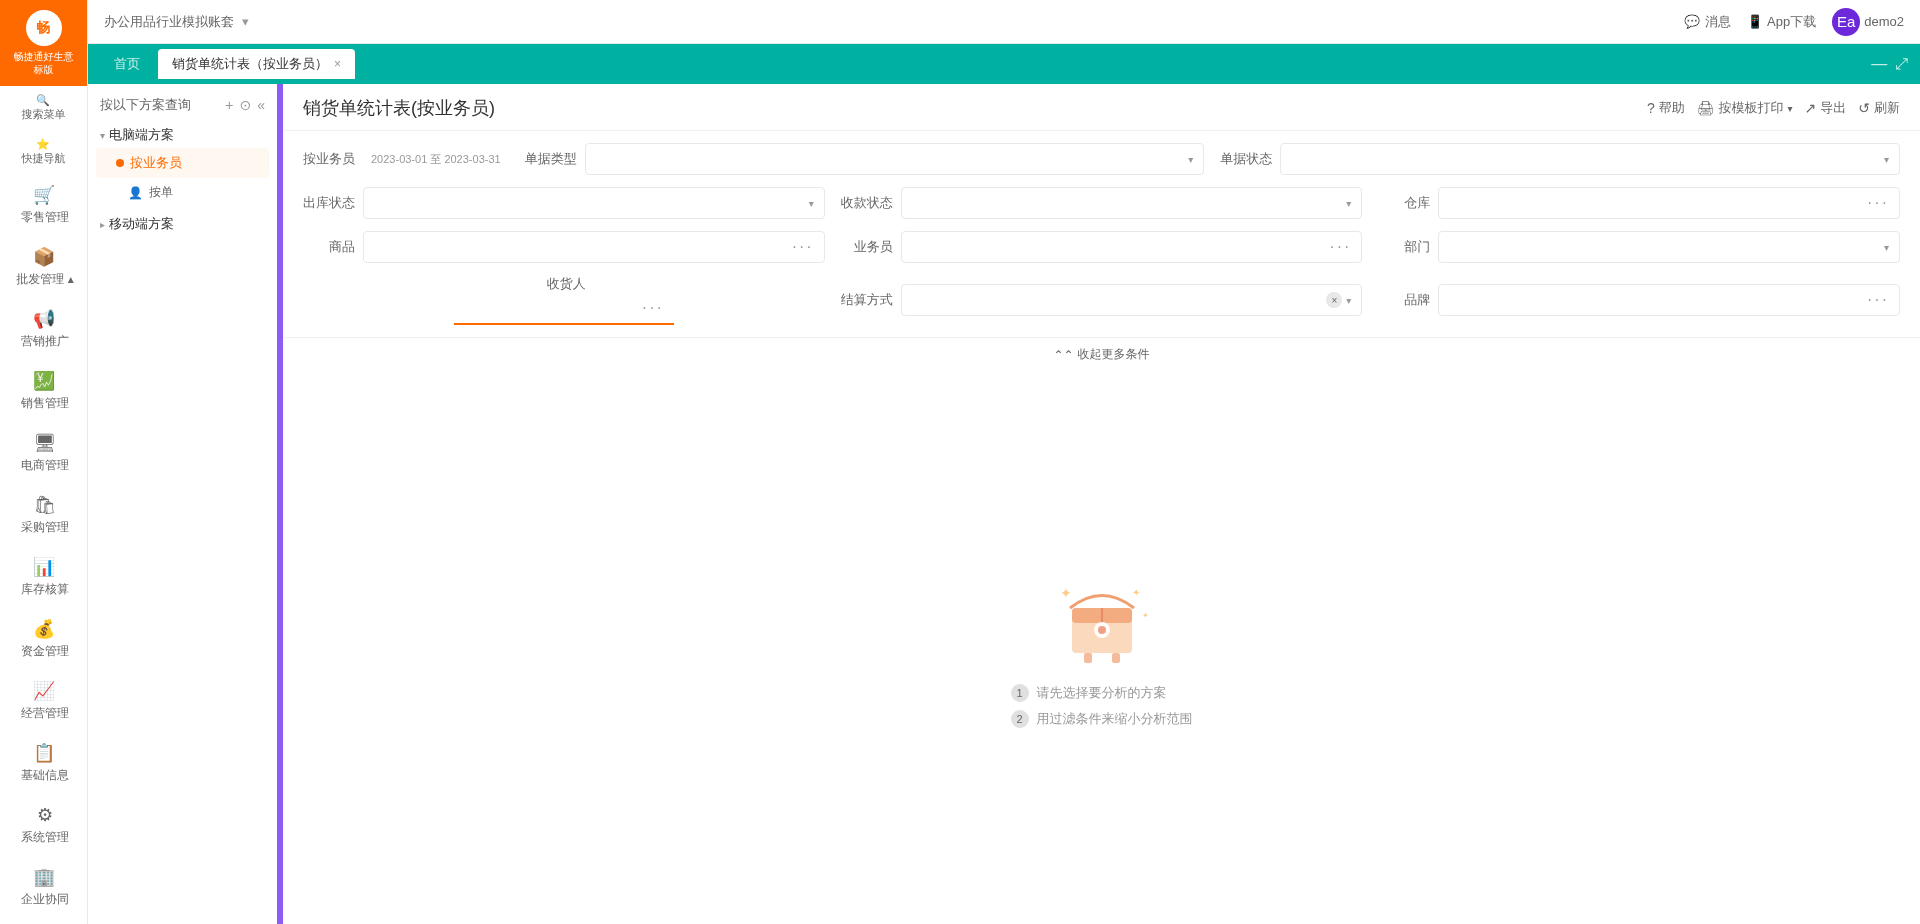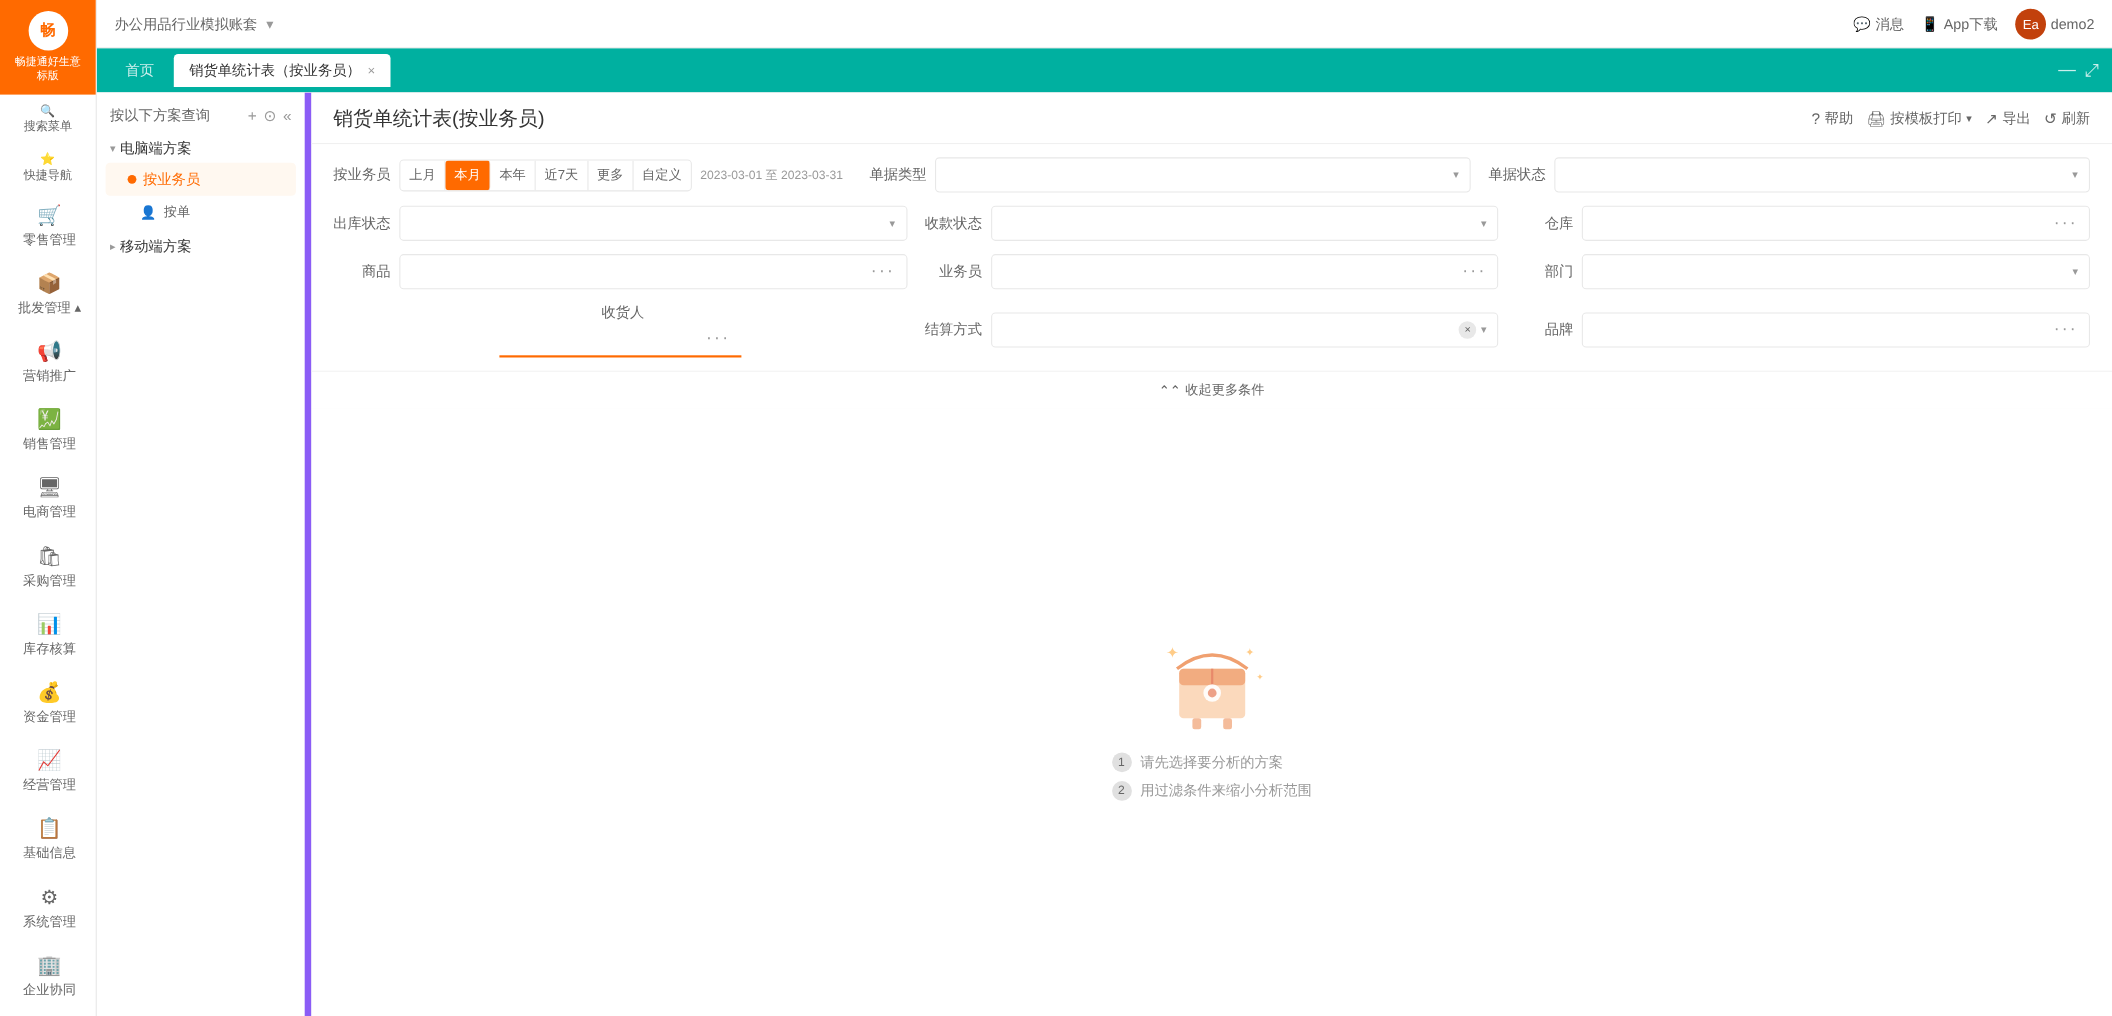--- a/index.html
+++ b/index.html
@@ -17,21 +17,21 @@
     .sidebar-search { font-size: 11px; color: #666; padding: 8px 4px; text-align: center; cursor: pointer; }
 
     
     .main-area { flex: 1; display: flex; flex-direction: column; overflow: hidden; }
 
     
     .topbar { height: 44px; background: #fff; border-bottom: 1px solid #e8e8e8; display: flex; align-items: center; padding: 0 16px; justify-content: space-between; flex-shrink: 0; }
     .topbar-left { display: flex; align-items: center; gap: 8px; color: #666; font-size: 13px; }
     .topbar-right { display: flex; align-items: center; gap: 16px; color: #666; font-size: 13px; }
     .topbar-right-item { display: flex; align-items: center; gap: 4px; cursor: pointer; }
-    .avatar { width: 28px; height: 28px; border-radius: 50%; background: #c2410c; display: flex; align-items: center; justify-content: center; color: #fff; font-size: 12px; }
+    .avatar { width: 28px; height: 28px; border-radius: 50%; background: #6d28d9; display: flex; align-items: center; justify-content: center; color: #fff; font-size: 15px; }
 
     
     .tabbar { height: 40px; background: #00b0a0; display: flex; align-items: center; padding: 0 12px; flex-shrink: 0; gap: 4px; }
     .tab { display: flex; align-items: center; gap: 6px; padding: 6px 14px; border-radius: 4px 4px 0 0; cursor: pointer; font-size: 13px; color: rgba(255,255,255,0.8); }
     .tab.home { background: transparent; }
     .tab.active { background: #fff; color: #333; }
     .tab-close { font-size: 12px; color: #999; cursor: pointer; }
     .tabbar-actions { margin-left: auto; display: flex; align-items: center; gap: 8px; }
     .tabbar-action-btn { color: rgba(255,255,255,0.8); cursor: pointer; font-size: 16px; }
 
@@ -265,28 +265,20 @@
           </div>
         </div>
       </div>
 
       <div class="filter-and-btn">
         <div class="filter-section">
 
           <div class="filter-row">
             <div class="filter-item" style="flex:none;margin-right:16px;">
               <span class="filter-label">按业务员</span>
-              <div style="display:flex;align-items:center;gap:0;border:1px solid #e8e8e8;border-radius:4px;overflow:hidden;">
-                <div class="filter-date-btn">上月</div>
-                <div class="filter-date-btn active" style="background:#ff6a00;color:#fff;border-radius:3px;">本月</div>
-                <div class="filter-date-btn">本年</div>
-                <div class="filter-date-btn">近7天</div>
-                <div class="filter-date-btn">更多</div>
-                <div class="filter-date-btn" style="border-right:none;">自定义</div>
-              </div>
               <div class="date-range-text">2023-03-01 至 2023-03-31</div>
             </div>
             <div class="filter-item" style="margin-right:16px;">
               <span class="filter-label">单据类型</span>
               <div class="filter-control" style="border:1px solid #e8e8e8;border-radius:4px;padding:5px 10px;display:flex;justify-content:space-between;align-items:center;min-width:220px;">
                 <span></span>
                 <span class="ctrl-arrow">▾</span>
               </div>
             </div>
             <div class="filter-item">

